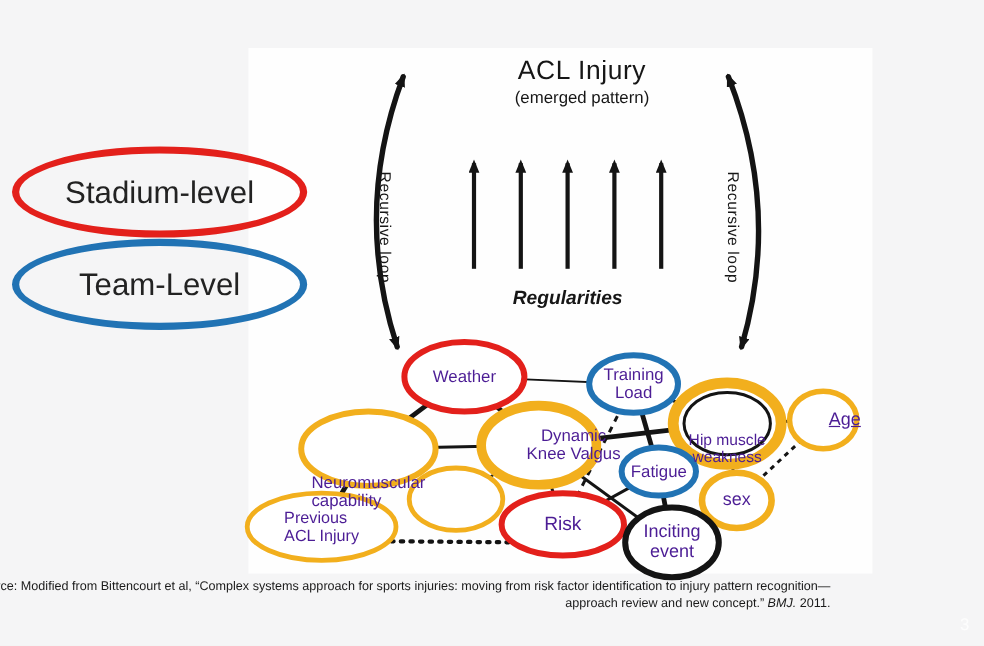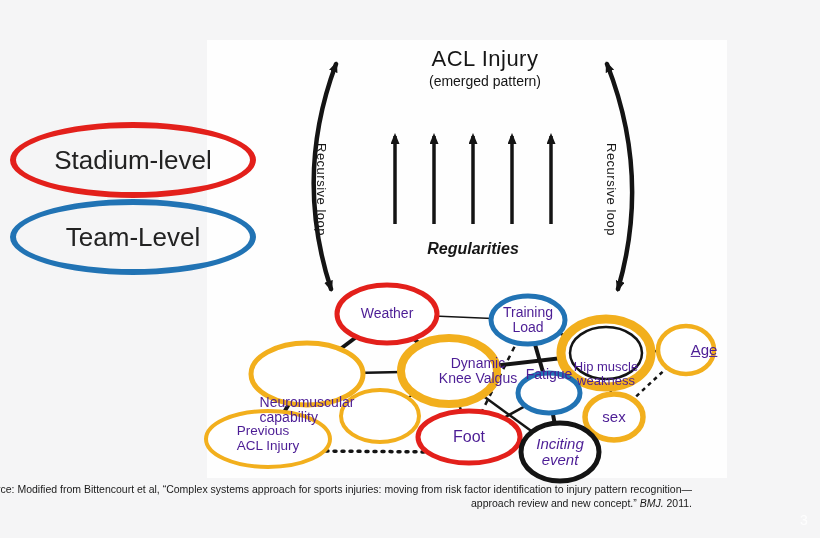--- a/index.html
+++ b/index.html
@@ -112,20 +112,20 @@
 <div class="node-label" style="left: 387px; top: 314px; font-size: 14px;">Weather</div>
     <div class="node-label" style="left: 528px; top: 320px; font-size: 14px;">Training
 Load</div>
     <div class="node-label" style="left: 606px; top: 353px; font-size: 13px; margin-top: 21px;">Hip muscle
 weakness</div>
     <div class="node-label" style="left: 704px; top: 350px; font-size: 15px; text-decoration: underline;">Age</div>
     <div class="node-label left" style="left: 307px; top: 374px; font-size: 14px; margin-top: 36px;">Neuromuscular
 capability</div>
     <div class="node-label" style="left: 449px; top: 371px; font-size: 14px; margin-left: 29px;">Dynamic
 Knee Valgus</div>
-    <div class="node-label" style="left: 549px; top: 375px; font-size: 14px;">Fatigue</div>
+    <div class="node-label" style="left: 549px; top: 393px; font-size: 14px;">Fatigue</div>
     <div class="node-label" style="left: 614px; top: 417px; font-size: 15px;">sex</div>
     <div class="node-label left" style="left: 268px; top: 439px; font-size: 13.5px;">Previous
 ACL Injury</div>
-    <div class="node-label" style="left: 469px; top: 437px; font-size: 16px;">Foot</div>
-    <div class="node-label" style="left: 560px; top: 452px; font-size: 15px; font-style: italic;">Inciting
+    <div class="node-label" style="left: 469px; top: 437px; font-size: 16px;">Risk</div>
+    <div class="node-label" style="left: 560px; top: 452px; font-size: 15px;">Inciting
 event</div>
   </div>
 
 </body></html>

